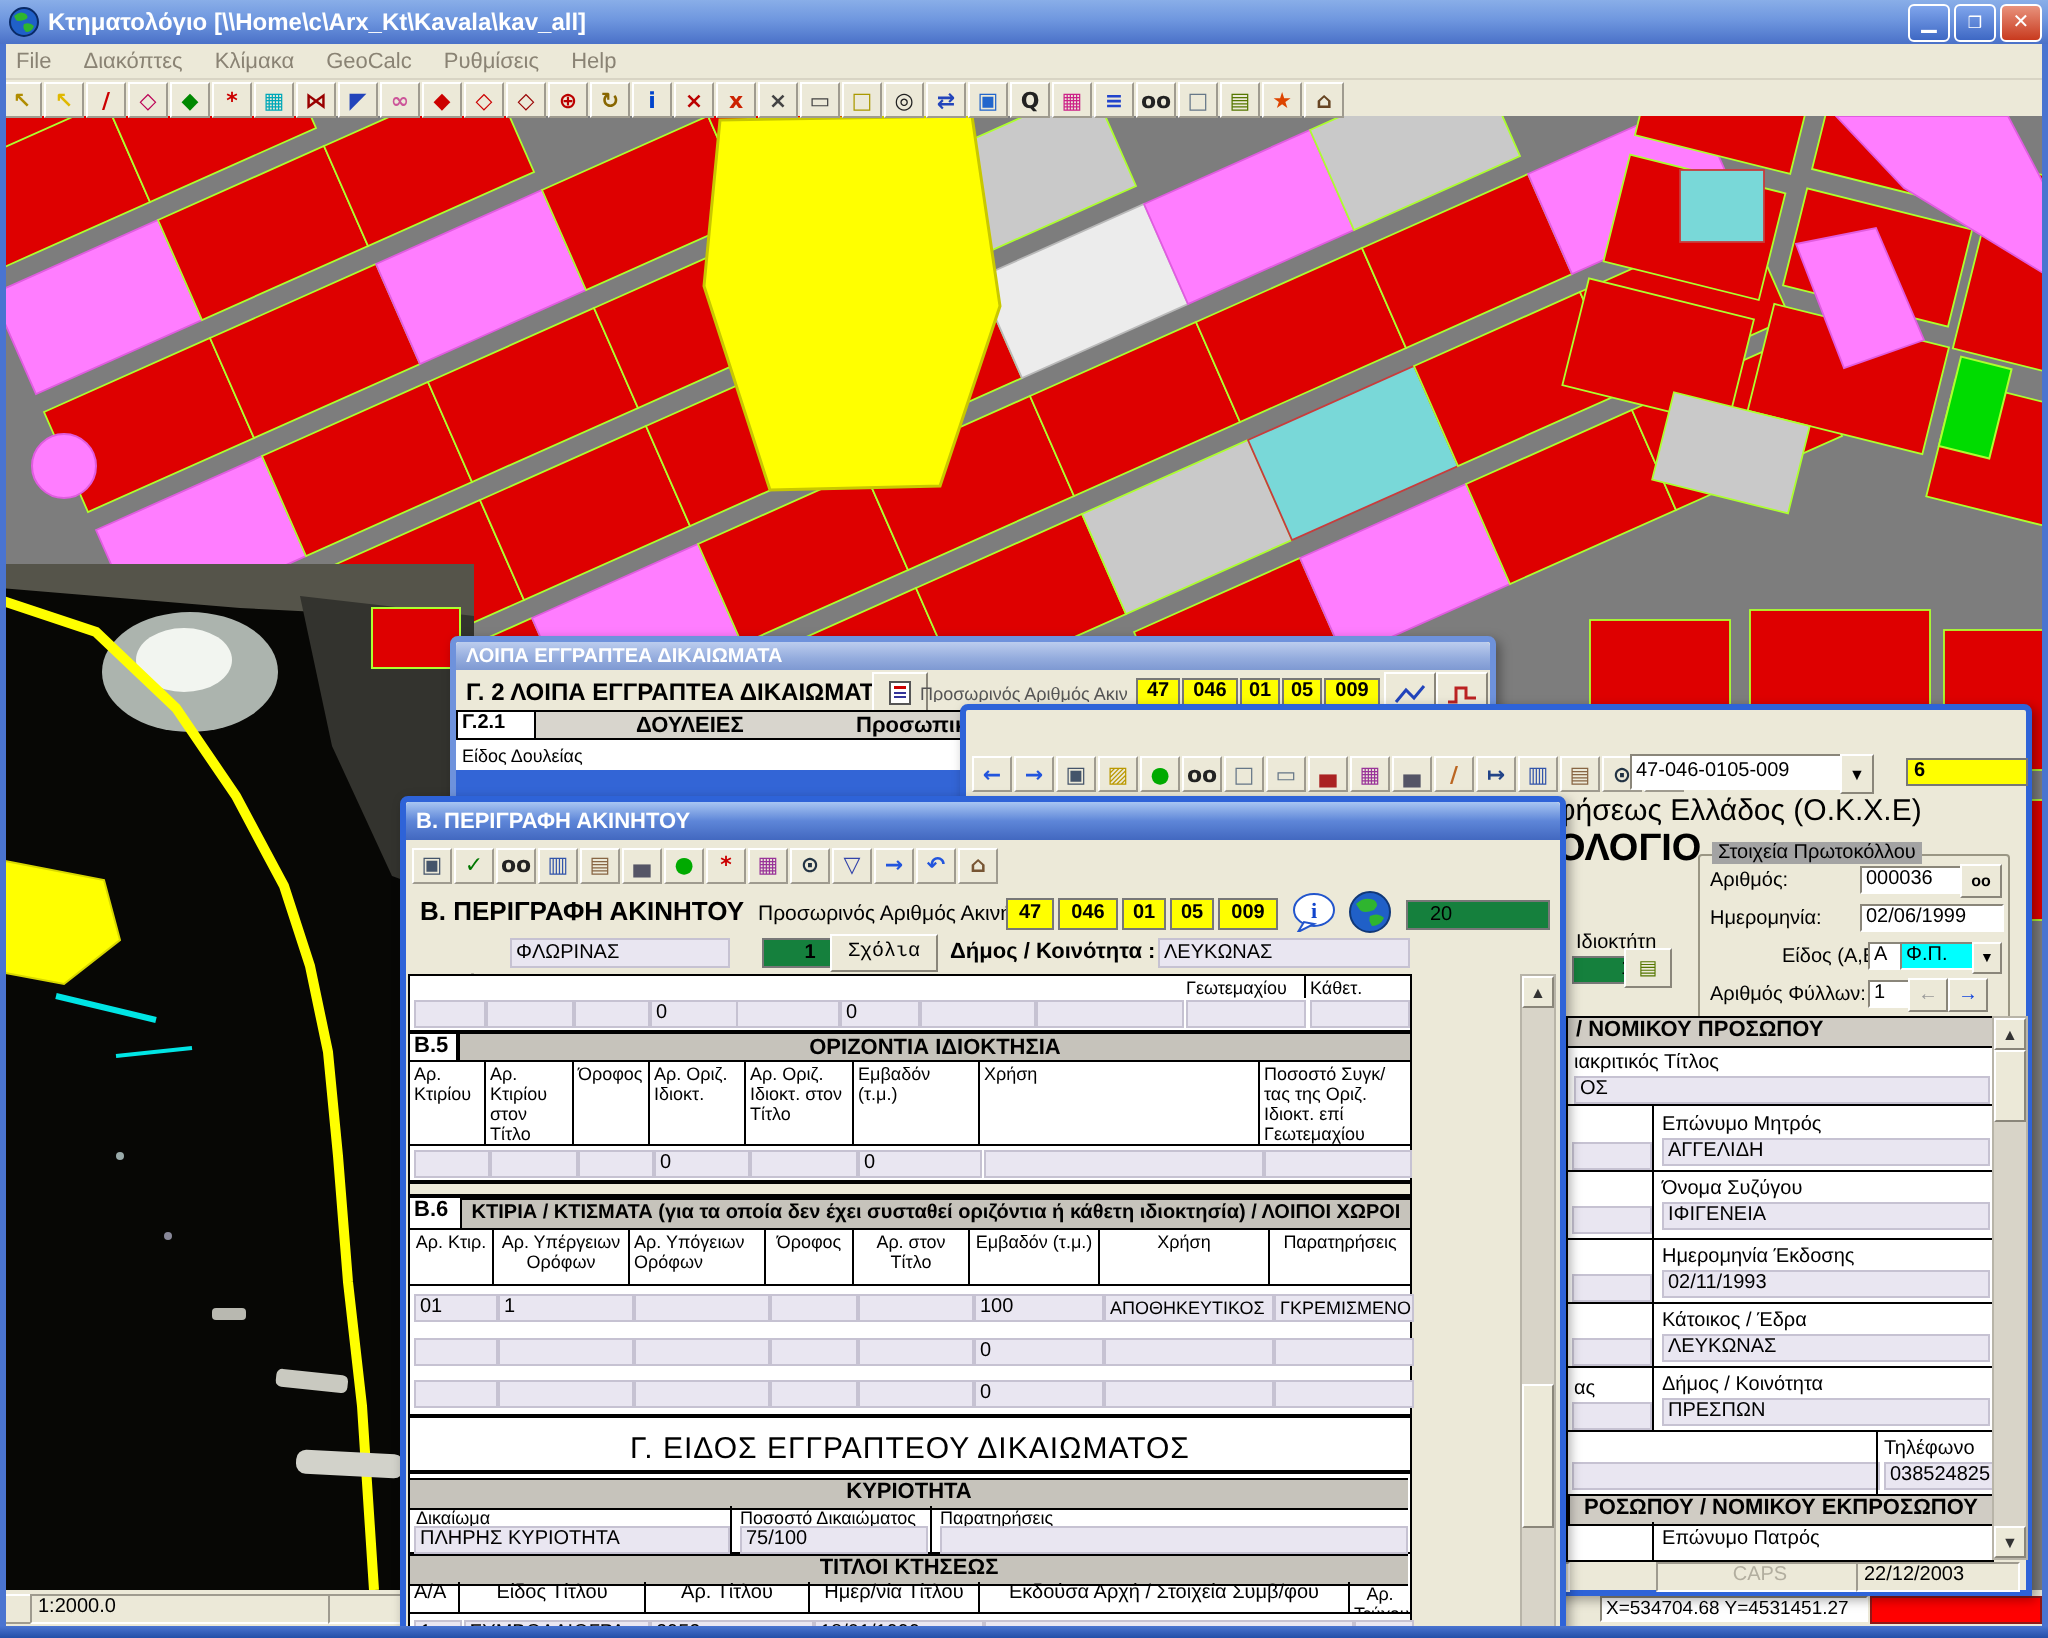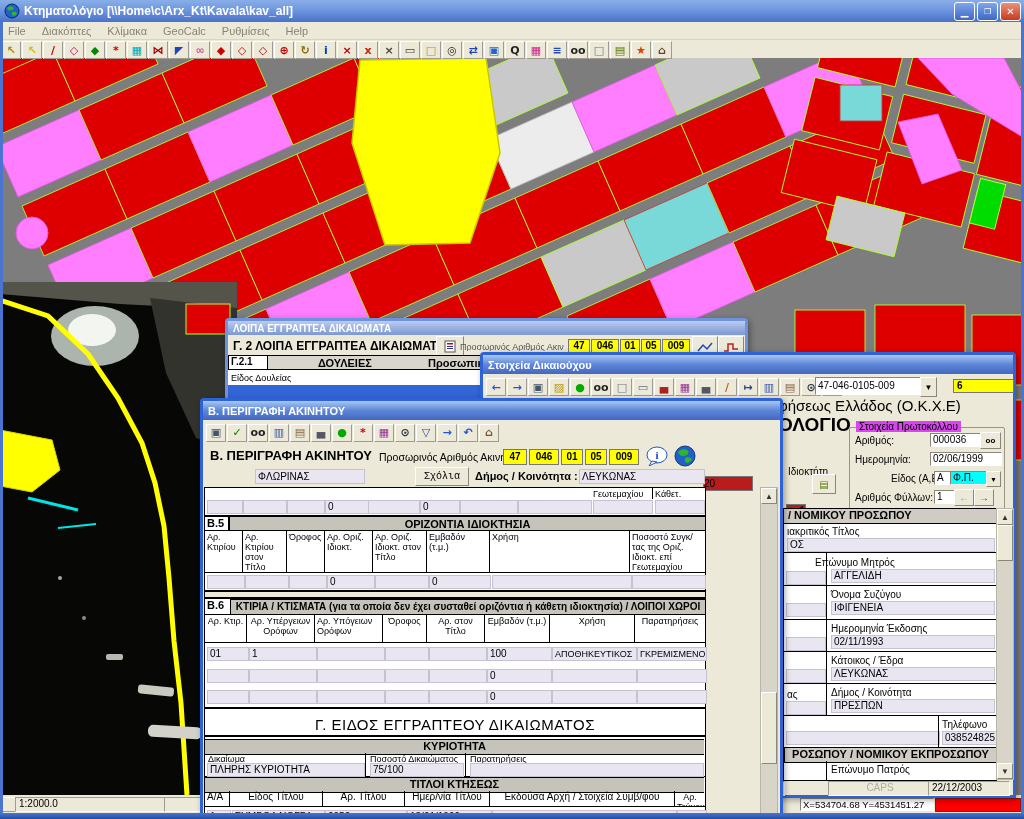--- a/index.html
+++ b/index.html
@@ -31,21 +31,21 @@
   .sideL{position:absolute;left:0;top:22px;width:3px;height:791px;background:#4A74D0;z-index:10;}
   .sideR{position:absolute;right:0;top:22px;width:3px;height:791px;background:#4A74D0;z-index:10;}
   
   .win{position:absolute;border:3px solid #2E63D8;border-radius:4px 4px 0 0;background:#ECE9D8;box-shadow:2px 2px 6px rgba(0,0,0,.35);}
   .wtitle{position:absolute;left:0;top:0;right:0;height:19px;
     background:linear-gradient(180deg,#A8C6F2 0%,#5E86D8 50%,#4268C0 100%);
     color:#fff;font-weight:bold;font-size:11px;display:flex;align-items:center;padding-left:5px;border-radius:2px 2px 0 0;}
   .wtitle.inactive{background:linear-gradient(180deg,#BCCDEE 0%,#93ABDD 60%,#7E99D2 100%);}
   .fld{position:absolute;height:12px;background:#E9E6F1;border:1px solid #c6c2d2;font-size:10px;line-height:12px;padding:0 2px;overflow:hidden;white-space:nowrap;}
   .ybox{position:absolute;height:12px;background:#FFFF00;border:1px solid #777;font-weight:bold;font-size:10px;text-align:center;line-height:12px;}
-  .cbox{position:absolute;height:12px;background:#b91c1c;border:1px solid #777;font-size:10px;line-height:12px;padding:0 0;margin-top:26px;}
+  .cbox{position:absolute;height:12px;background:#15803d;border:1px solid #777;font-size:10px;line-height:12px;padding:0 11px;}
   .secbar{position:absolute;background:#C6C3BB;border:1px solid #000;font-weight:bold;text-align:center;overflow:hidden;}
   .hcell{position:absolute;font-size:9px;line-height:10px;padding:1px 2px;border-right:1px solid #000;box-sizing:border-box;overflow:hidden;}
   .lbl{position:absolute;font-size:10px;white-space:nowrap;}
   .blbl{position:absolute;font-size:11px;font-weight:bold;white-space:nowrap;}
   .btn{position:absolute;background:#ECE9D8;border:1px solid;border-color:#fff #8a867a #8a867a #fff;font-size:10px;
        display:flex;align-items:center;justify-content:center;}
   .sunken{position:absolute;background:#fff;border:1px solid;border-color:#8a867a #fff #fff #8a867a;font-size:10px;padding:0 2px;overflow:hidden;white-space:nowrap;}
   .tblbox{position:absolute;background:#fff;border:1px solid #000;}
   .vline{position:absolute;width:1px;background:#000;}
   .hline{position:absolute;height:1px;background:#000;}
@@ -207,21 +207,20 @@
         <span style="position:absolute;left:160px;top:1px;font-weight:bold;font-size:11px;">Προσωπικές (επικαρ</span>
       </div>
       <div style="position:absolute;left:0;top:35px;width:517px;height:15px;background:#fff;">
         <span class="lbl" style="left:3px;top:3px;font-size:9px;">Είδος Δουλείας</span>
       </div>
       <div style="position:absolute;left:0;top:50px;width:517px;height:14px;background:#3365D6;"></div>
     </div>
   </div>
 
   <div class="win" style="left:480px;top:352px;width:530px;height:440px;z-index:4;">
-    <div class="wtitle">Στοιχεία Δικαιούχου</div>
     <div style="position:absolute;left:0;top:19px;right:0;height:25px;background:#ECE9D8;display:flex;align-items:center;">
       <div class="tstrip" style="margin-left:2px;">
           <span class="tbtn">
             <span class="glyph" style="color: rgb(34, 85, 221);">←</span>
           </span>
           <span class="tbtn">
             <span class="glyph" style="color: rgb(34, 85, 221);">→</span>
           </span>
           <span class="tbtn">
             <span class="glyph" style="color: rgb(68, 84, 106);">▣</span>
@@ -273,21 +272,21 @@
     <div class="sunken" style="left:332px;top:22px;width:104px;height:16px;background:#fff;line-height:16px;">47-046-0105-009</div>
     <div class="btn" style="left:437px;top:22px;width:15px;height:18px;">
         <span style="font-size:8px;">▼</span>
       </div>
     <div class="ybox" style="left:470px;top:24px;width:56px;text-align:left;padding-left:3px;">6</div>
 
     <div style="position:absolute;left:295px;top:42px;font-size:15px;white-space:nowrap;">φήσεως Ελλάδος (Ο.Κ.Χ.Ε)</div>
     <div style="position:absolute;left:295px;top:59px;font-size:19px;font-weight:bold;">ΟΛΟΓΙΟ</div>
 
     <div style="position:absolute;left:366px;top:72px;width:154px;height:84px;border:1px solid #9a9684;border-radius:2px;">
-      <span style="position:absolute;left:6px;top:-7px;background:#d946ef;padding:0 3px;font-size:10px;">Στοιχεία Πρωτοκόλλου</span>
+      <span style="position:absolute;left:6px;top:-7px;background:#a3a3a3;padding:0 3px;font-size:10px;">Στοιχεία Πρωτοκόλλου</span>
       <span class="lbl" style="left:5px;top:7px;">Αριθμός:</span>
       <div class="sunken" style="left:80px;top:5px;width:46px;height:12px;line-height:12px;">000036</div>
       <div class="btn" style="left:130px;top:4px;width:19px;height:15px;font-weight:bold;font-size:8px;">
           <span>oo</span>
         </div>
       <span class="lbl" style="left:5px;top:26px;">Ημερομηνία:</span>
       <div class="sunken" style="left:80px;top:24px;width:66px;height:12px;line-height:12px;">02/06/1999</div>
       <span class="lbl" style="left:5px;top:45px;padding-left:36px;">Είδος (Α,Ε,Σ, Χ)</span>
       <div class="sunken" style="left:84px;top:43px;width:12px;height:12px;line-height:12px;">Α</div>
       <div class="sunken" style="left:100px;top:43px;width:34px;height:12px;line-height:12px;background:#00FFFF;">Φ.Π.</div>
@@ -312,21 +311,21 @@
 
     <div class="secbar" style="left:300px;top:153px;width:214px;height:15px;font-size:11px;text-align:left;padding-left:4px;background:#D0CCC4;">/ ΝΟΜΙΚΟΥ ΠΡΟΣΩΠΟΥ</div>
 
     <div class="tblbox" style="left:300px;top:168px;width:212px;height:256px;">
       <span class="lbl" style="left:3px;top:2px;">ιακριτικός Τίτλος</span>
       <div class="fld" style="left:3px;top:14px;width:202px;">ΟΣ</div>
       <div class="hline" style="left:0;top:28px;width:212px;"></div>
       <div class="vline" style="left:42px;top:28px;height:163px;"></div>
 
       <div class="fld" style="left:2px;top:47px;width:34px;"></div>
-      <span class="lbl" style="left:31px;top:33px;">Επώνυμο Μητρός</span>
+      <span class="lbl" style="left:47px;top:33px;">Επώνυμο Μητρός</span>
       <div class="fld" style="left:47px;top:45px;width:158px;">ΑΓΓΕΛΙΔΗ</div>
       <div class="hline" style="left:0;top:61px;width:212px;"></div>
 
       <div class="fld" style="left:2px;top:79px;width:34px;"></div>
       <span class="lbl" style="left:47px;top:65px;">Όνομα Συζύγου</span>
       <div class="fld" style="left:47px;top:77px;width:158px;">ΙΦΙΓΕΝΕΙΑ</div>
       <div class="hline" style="left:0;top:95px;width:212px;"></div>
 
       <div class="fld" style="left:2px;top:113px;width:34px;"></div>
       <span class="lbl" style="left:47px;top:99px;">Ημερομηνία Έκδοσης</span>

